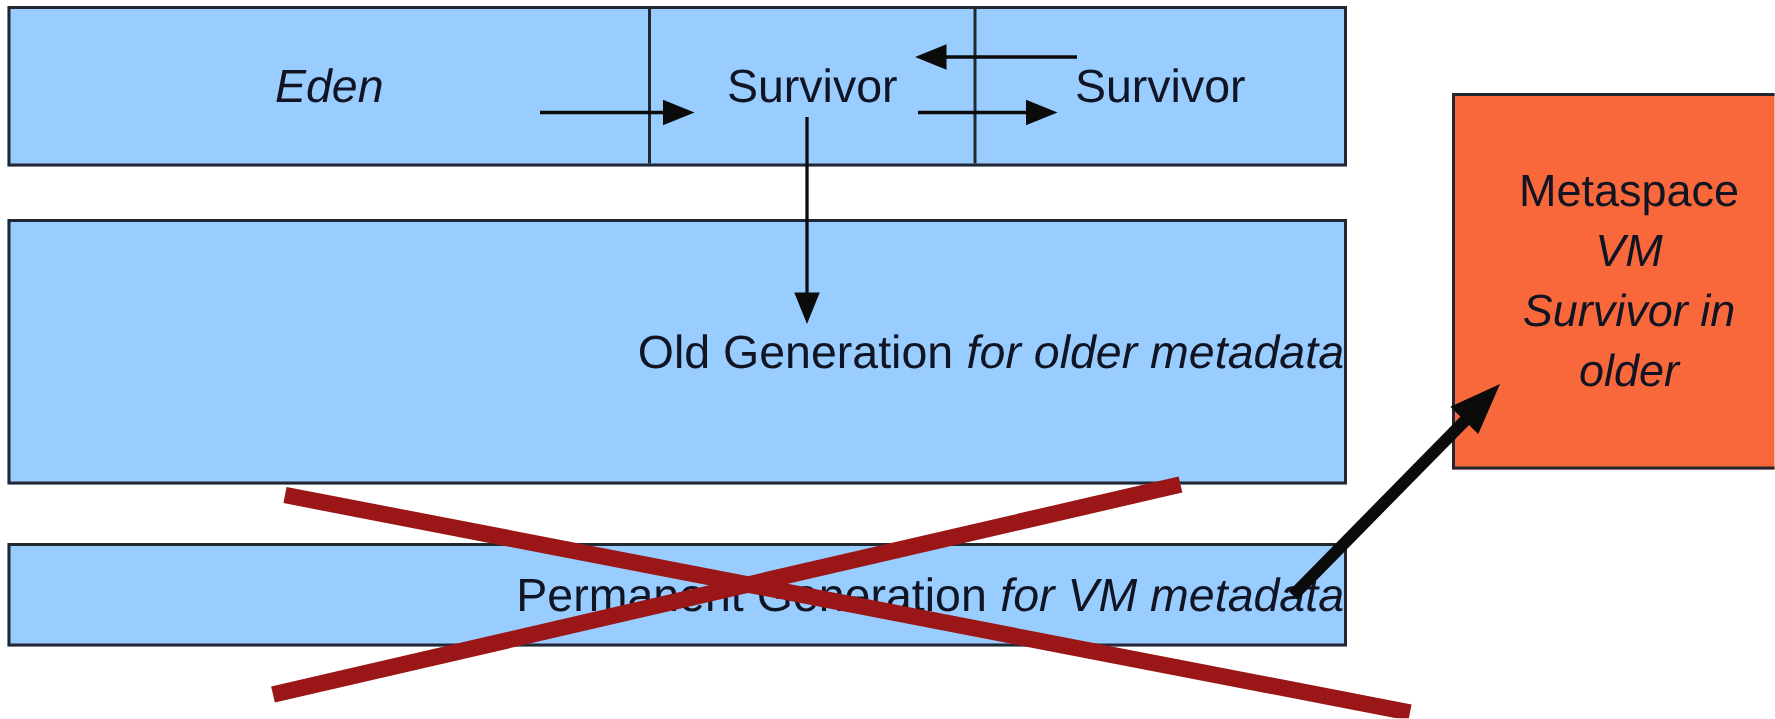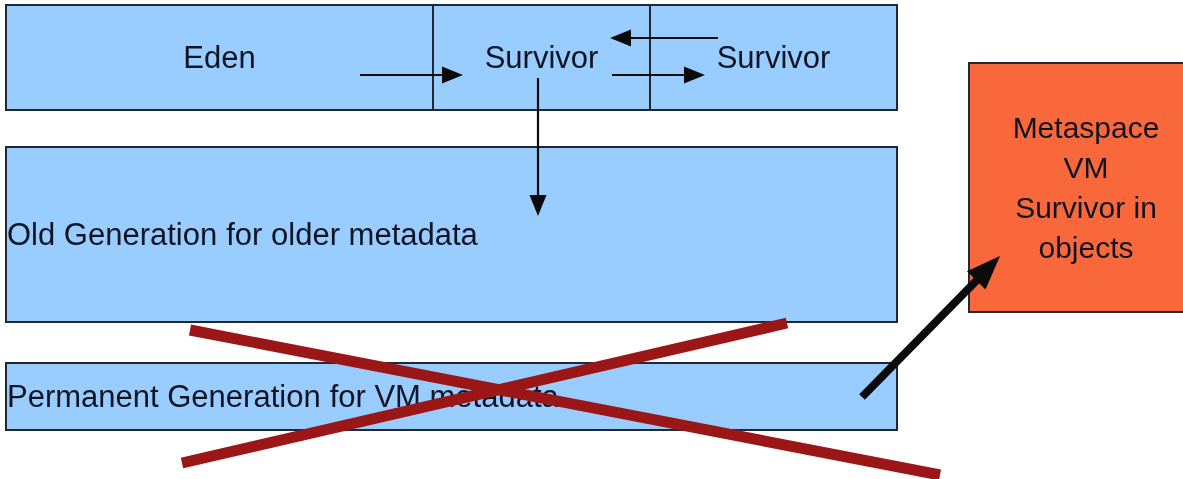--- a/index.html
+++ b/index.html
@@ -13,32 +13,32 @@
     position:absolute;box-sizing:border-box;
     background:var(--c-region-fill,#99CCFF);
     border:2px solid var(--c-border,#222831);
     color:var(--c-text,#101423);
   }
   .young{left:5px;top:4px;width:893px;height:107px;display:flex;}
   .young .cell{
     display:flex;align-items:center;justify-content:center;
     font-size:31px;
   }
-  .young .cell1{width:425px;border-right:2px solid var(--c-border,#222831);}
+  .young .cell1{width:425px;border-right:2px solid var(--c-border,#222831);font-style:italic;}
   .young .cell2{width:215px;border-right:2px solid var(--c-border,#222831);}
   .young .cell3{flex:1;}
 
   .old{left:5px;top:146px;width:893px;height:177px;}
   .perm{left:5px;top:362px;width:893px;height:69px;}
   .labelrow{
     position:absolute;inset:0;
-    display:flex;align-items:center;justify-content:flex-start;gap:9px;
+    display:flex;align-items:center;justify-content:flex-end;gap:9px;
     font-size:31px;white-space:nowrap;
   }
-  .it{}
+  .it{font-style:italic;}
 
   .meta{
     left:968px;top:50px;width:236px;height:251px;
     background:var(--c-metaspace-fill,#F9683A);
     display:flex;flex-direction:column;align-items:center;justify-content:center;
     font-size:30px;line-height:40px;text-align:center;margin-top:12px;
   }
 
   svg.overlay{position:absolute;left:0;top:0;pointer-events:none;}
   .thin{stroke:var(--c-arrow,#0b0b0b);stroke-width:2.2px;fill:none;}
@@ -74,21 +74,21 @@
     <div class="labelrow">
       <span>Permanent Generation</span>
       <span class="it">for VM metadata</span>
     </div>
   </div>
 
   <div class="box meta">
     <div>Metaspace</div>
     <div class="it">VM</div>
     <div class="it">Survivor in</div>
-    <div class="it">objects</div>
+    <div class="it">older</div>
   </div>
 
   <svg class="overlay" width="1183" height="479" viewBox="0 0 1183 479">
 
     <g>
       <line class="thin" x1="360" y1="75" x2="446" y2="75"></line>
       <polygon class="thinhead" points="463,75 442,66.5 442,83.5"></polygon>
     </g>
 
     <g>

